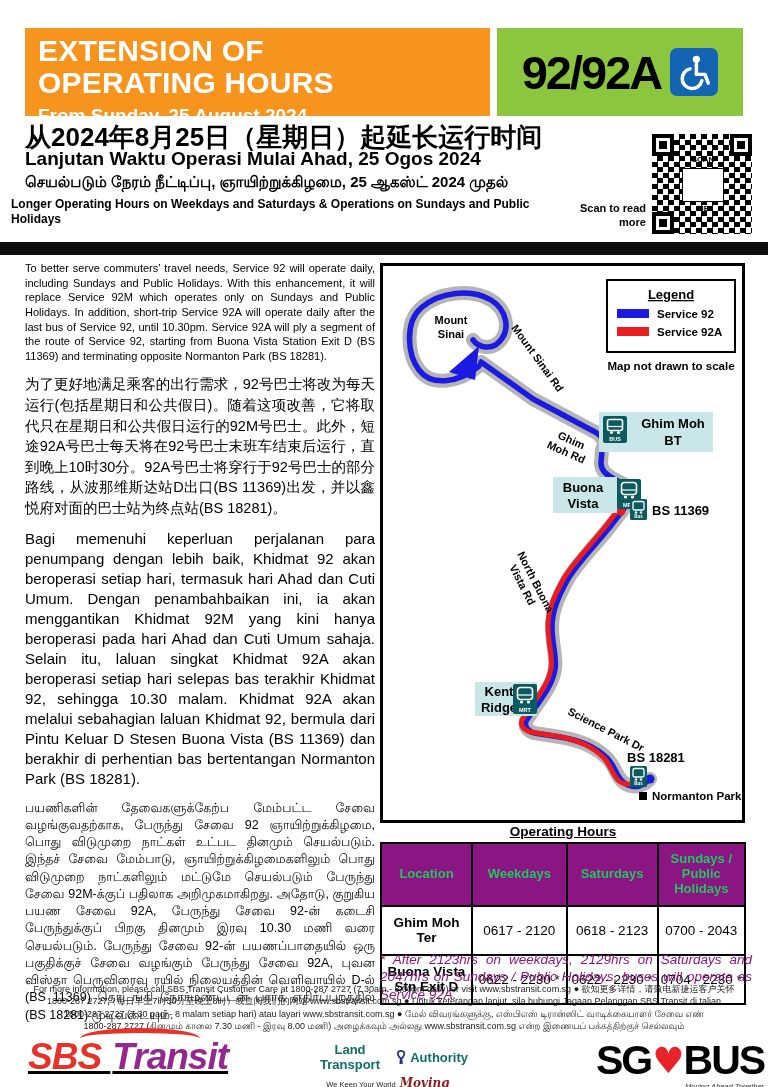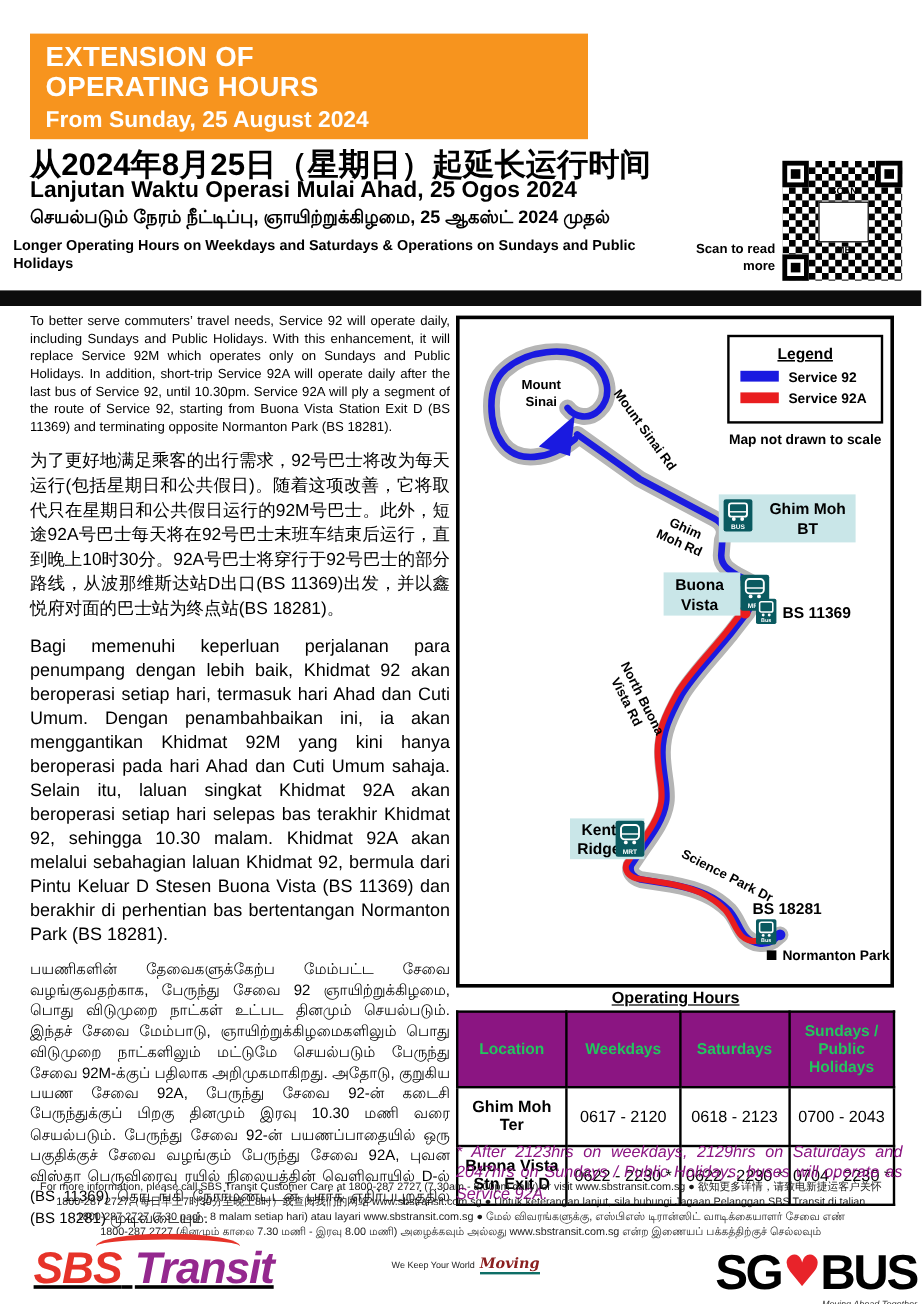--- a/index.html
+++ b/index.html
@@ -2,21 +2,21 @@
 <html><head>
 <meta charset="utf-8">
 <style>
   html,body{margin:0;padding:0;background:#fff;}
   #poster{position:relative;width:768px;height:1087px;background:#fff;overflow:hidden;
           font-family:"Liberation Sans",sans-serif;color:#000;}
 
   
   .hdr-orange{position:absolute;left:25px;top:28px;width:465px;height:88px;background:#F7941E;
               color:#fff;box-sizing:border-box;padding:7px 0 0 13px;}
-  .hdr-orange .t1{font-size:23px;font-weight:bold;line-height:1.08;letter-spacing:.2px;}
+  .hdr-orange .t1{font-size:30px;font-weight:bold;line-height:1.08;letter-spacing:.2px;}
   .hdr-orange .t2{font-size:19px;font-weight:bold;margin-top:5px;}
   .hdr-green{position:absolute;left:497px;top:28px;width:246px;height:88px;background:#8CC63F;
              display:flex;align-items:center;justify-content:center;gap:9px;}
   .svc-num{font-size:47px;font-weight:bold;letter-spacing:-2px;}
   .wc-badge{width:48px;height:48px;background:#1464B4;border-radius:7px;display:flex;
             align-items:center;justify-content:center;}
   .ml{position:absolute;left:25px;font-weight:bold;white-space:nowrap;}
   .l-zh{top:120px;font-size:26px;}
   .l-ms{top:148px;font-size:19px;}
   .l-ta{top:173px;font-size:15px;}
@@ -89,20 +89,30 @@
 <body>
 
 <div id="poster">
 
   <div class="hdr-orange">
     <div class="t1">EXTENSION OF</div>
     <div class="t1">OPERATING HOURS</div>
     <div class="t2">From Sunday, 25 August 2024</div>
   </div>
 
+  <div class="hdr-green">
+    <span class="svc-num">92/92A</span>
+    <span class="wc-badge">
+      <svg width="38" height="38" viewBox="0 0 24 24">
+        <circle cx="13.5" cy="4" r="2.3" fill="#fff"></circle>
+        <path d="M13.5 7 L13.5 13.5 L19 13.5 L21 19" stroke="#fff" stroke-width="2.2" fill="none" stroke-linecap="round" stroke-linejoin="round"></path>
+        <path d="M9.5 10 A6.3 6.3 0 1 0 17 17.5" stroke="#fff" stroke-width="2.2" fill="none" stroke-linecap="round"></path>
+      </svg>
+    </span>
+  </div>
 
   <div class="ml l-zh">从2024年8月25日（星期日）起延长运行时间</div>
   <div class="ml l-ms">Lanjutan Waktu Operasi Mulai Ahad, 25 Ogos 2024</div>
   <div class="ml l-ta">செயல்படும் நேரம் நீட்டிப்பு, ஞாயிற்றுக்கிழமை, 25 ஆகஸ்ட் 2024 முதல்</div>
   <div class="l-en">Longer Operating Hours on Weekdays and Saturdays &amp; Operations on Sundays and Public Holidays</div>
 
   <div class="scan-hint">Scan to read more</div>
   <div class="qr">
     <span class="eye e1"></span>
     <span class="eye e2"></span>
@@ -271,20 +281,27 @@
     <div>1800-287 2727 (தினமும் காலை 7.30 மணி - இரவு 8.00 மணி) அழைக்கவும் அல்லது www.sbstransit.com.sg என்ற இணையப் பக்கத்திற்குச் செல்லவும்</div>
   </div>
 
   <div class="logo-sbs">
     <span class="swoosh"></span>
     <span class="p1">SBS</span>
     <span class="p2">Transit</span>
   </div>
 
   <div class="logo-lta">
+    <div class="l1">
+      <span>Land Transport</span>
+      <svg width="16" height="18" viewBox="0 0 16 18">
+        <path d="M8 2 C 12 2 13 6 10 9 C 7 12 6 15 9 16 M8 2 C 4 2 3 6 6 9 C 9 12 10 15 7 16" stroke="#27337F" stroke-width="2" fill="none" stroke-linecap="round"></path>
+      </svg>
+      <span>Authority</span>
+    </div>
     <div class="tag">
       <span>We Keep Your World</span>
       <span class="moving">Moving</span>
     </div>
   </div>
 
   <div class="logo-sgbus">
     <div class="row">
       <span>SG</span>
       <span class="heart">♥</span>

